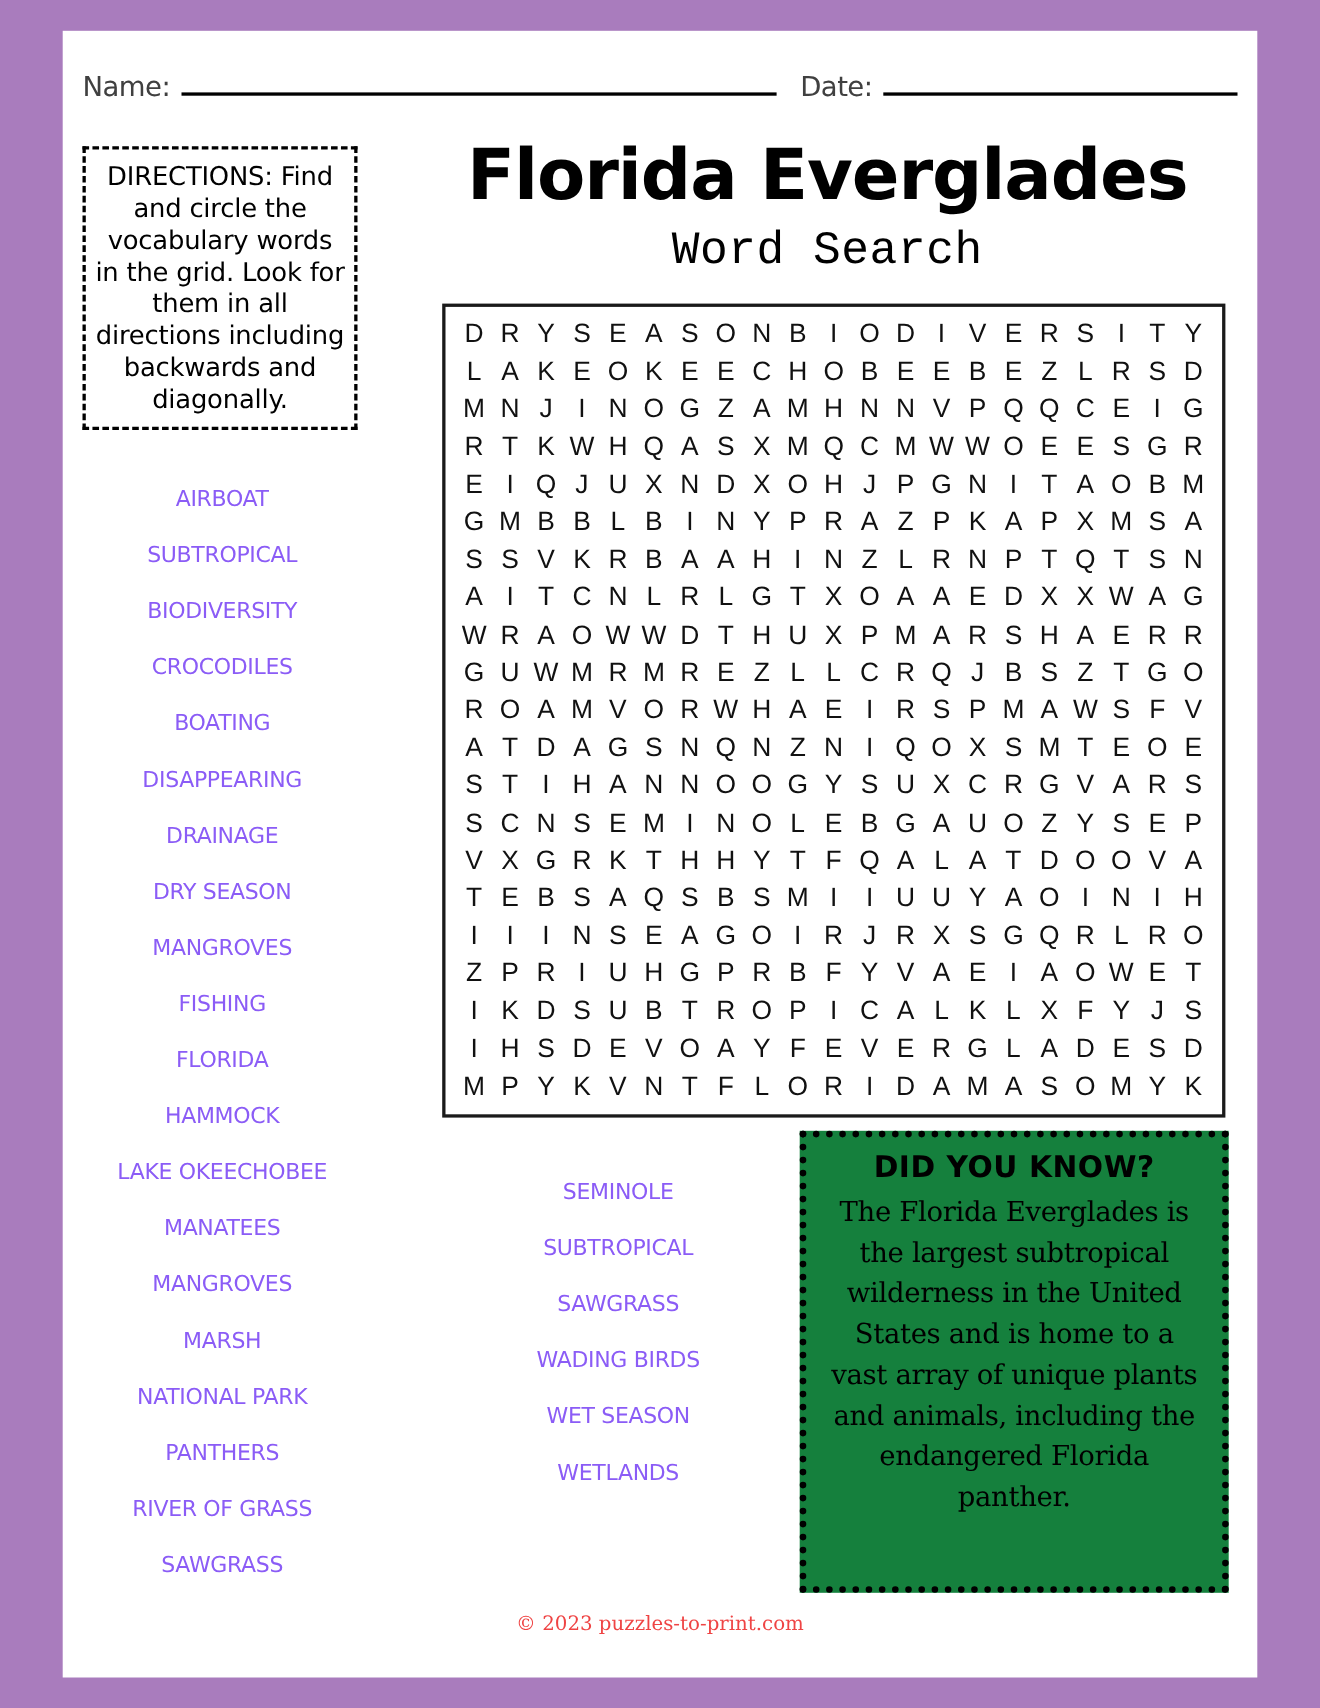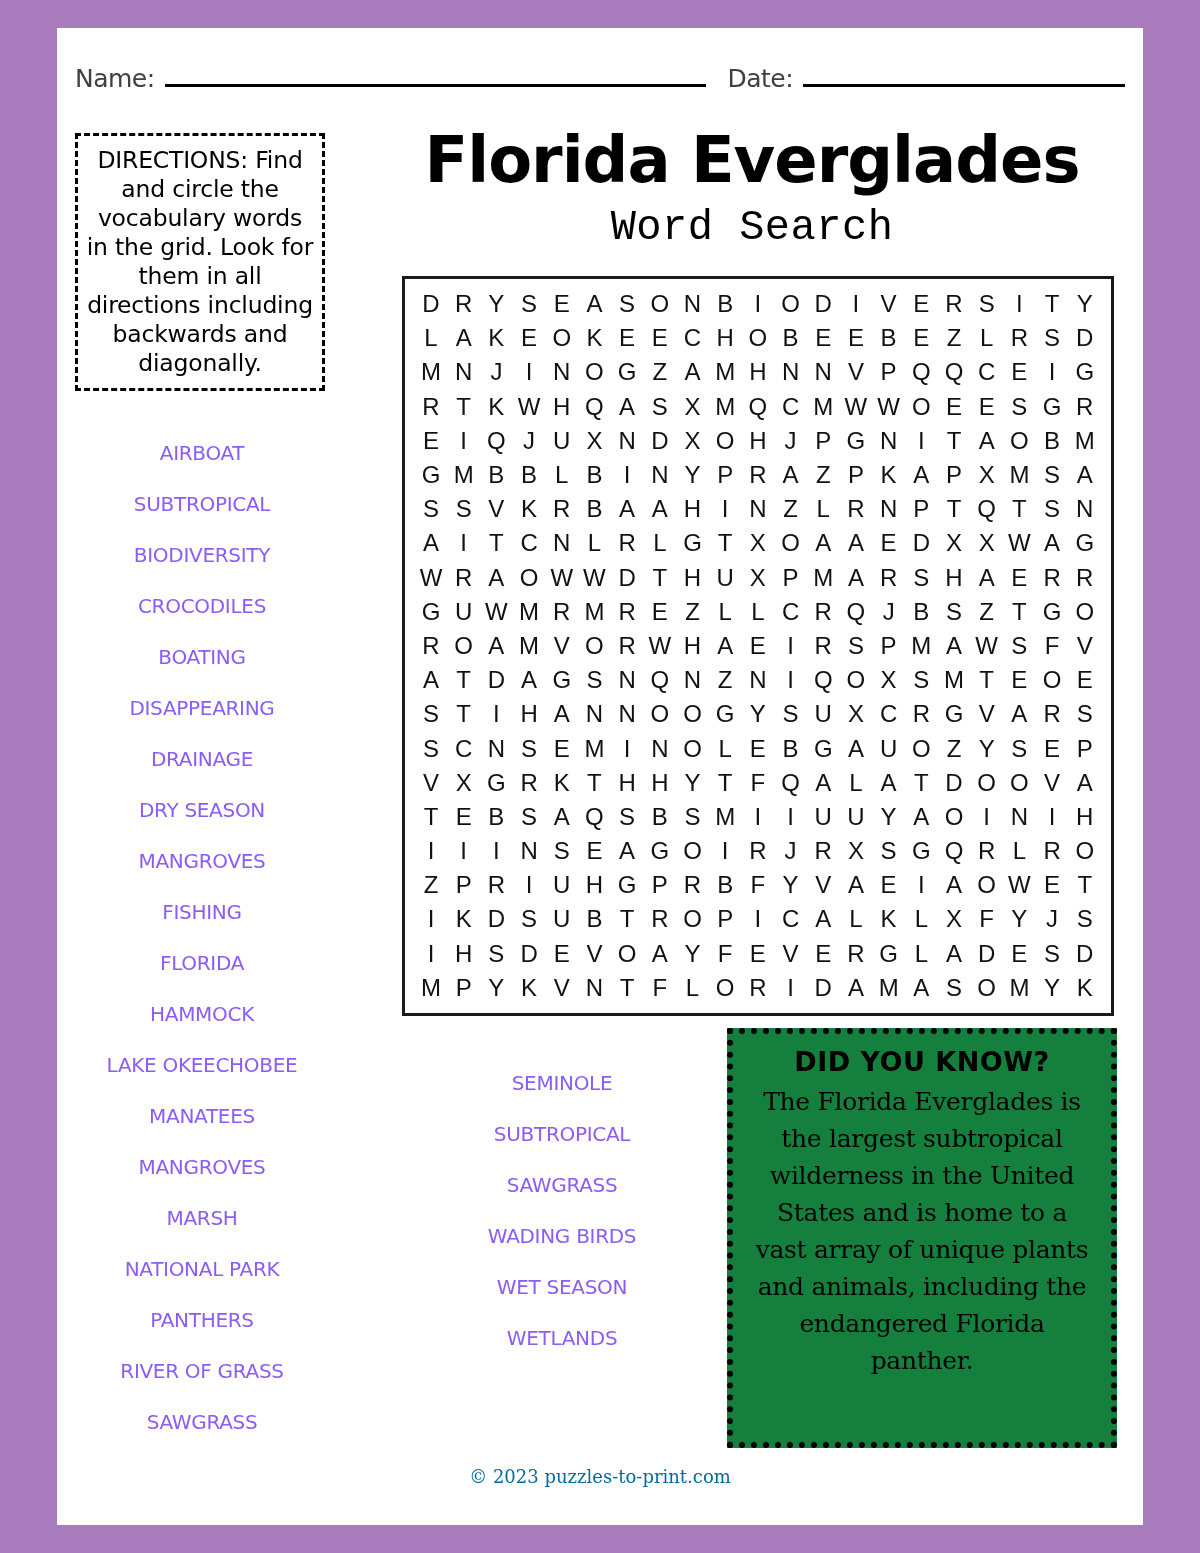--- a/index.html
+++ b/index.html
@@ -185,21 +185,21 @@
 
   
   .footer {
     position: absolute;
     left: 0;
     top: 1438px;
     width: 1086px;
     text-align: center;
     font-family: "DejaVu Serif", serif;
     font-size: 18px;
-    color: #0369a1;
+    color: #ef4444;
   }
 </style>
 </head>
 <body>
 
 <div class="page">
 
   <div class="namedate">
     <span class="nd-label">Name:</span>
     <span class="nd-line name"></span>

